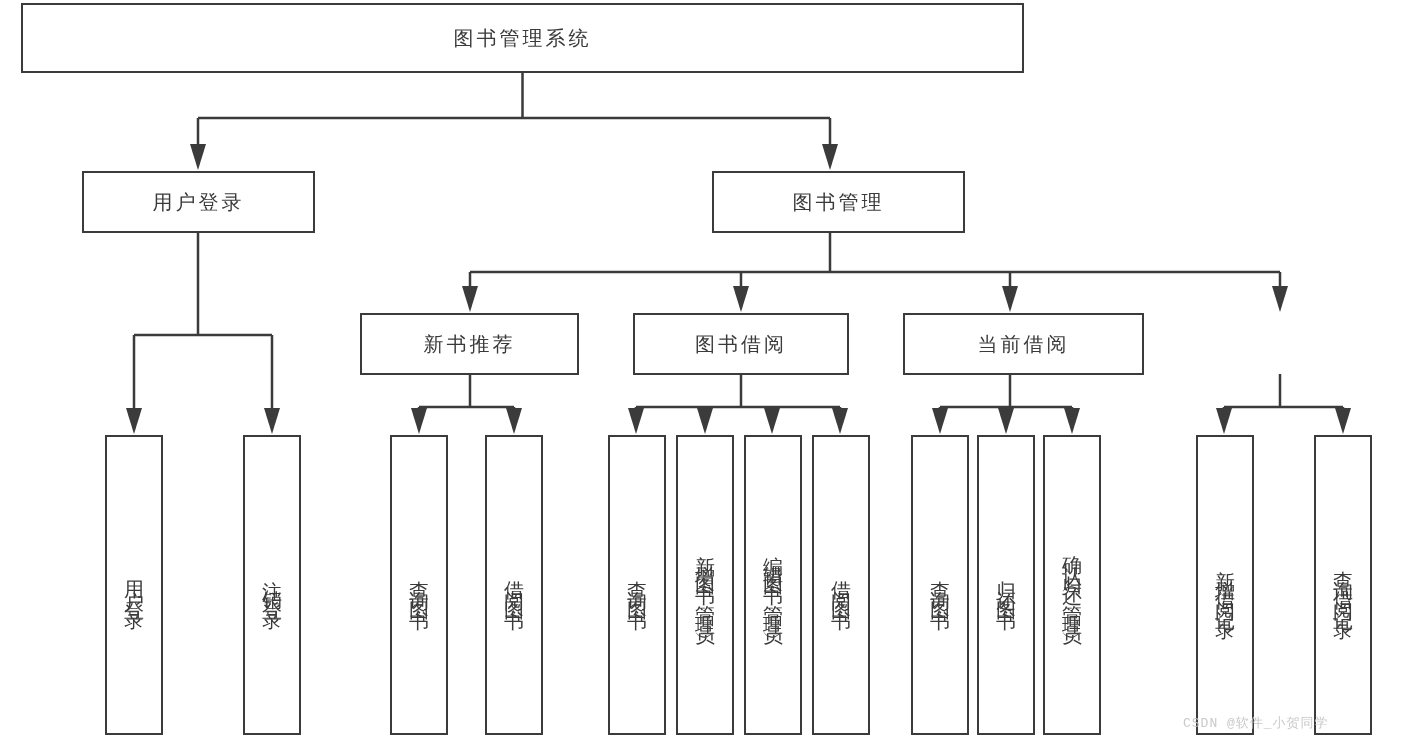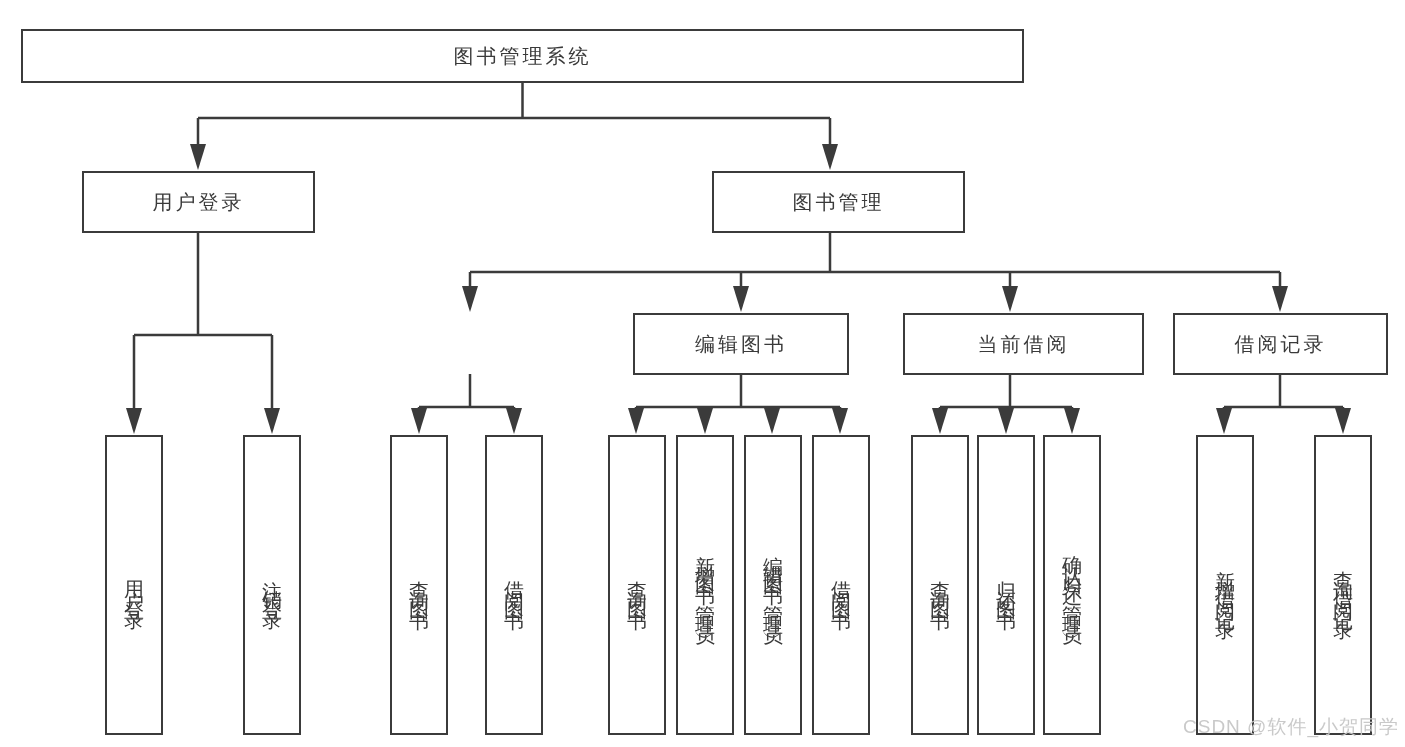--- a/index.html
+++ b/index.html
@@ -7,22 +7,22 @@
        font-family:"Liberation Sans","DejaVu Sans",sans-serif;}
   .canvas{position:relative;width:1405px;height:747px;background:#ffffff;}
   .connectors{position:absolute;left:0;top:0;width:1405px;height:747px;pointer-events:none;}
   .box{position:absolute;box-sizing:border-box;background:#ffffff;
        border:2.5px solid #3b3b3b;display:flex;align-items:center;justify-content:center;
        z-index:2;}
   .box span{color:#3a3a3a;font-size:20px;white-space:nowrap;line-height:1.2;}
   .h span{letter-spacing:3px;}
   .v span{writing-mode:vertical-rl;text-orientation:mixed;letter-spacing:10px;line-height:1.25;}
   .watermark{position:absolute;left:1183px;top:714px;z-index:5;
-             font-size:19px;letter-spacing:1px;color:rgba(198,198,198,0.95);
-             white-space:nowrap;}
+             font-size:13px;letter-spacing:1px;color:rgba(198,198,198,0.95);
+             white-space:nowrap;font-family:Liberation Mono, monospace;}
 </style>
 </head>
 <body>
 
 <div class="canvas">
 
   <svg class="connectors" viewBox="0 0 1405 747" xmlns="http://www.w3.org/2000/svg">
     <g stroke="#3b3b3b" stroke-width="2.5" fill="none">
       <path d="M522.5,67 V118 M198,118 H830 M198,118 V150 M830,118 V150"></path>
       <path d="M198,233 V335 M134,335 H272 M134,335 V414 M272,335 V414"></path>
@@ -48,39 +48,39 @@
       <polygon points="764,408 780,408 772,434"></polygon>
       <polygon points="832,408 848,408 840,434"></polygon>
       <polygon points="932,408 948,408 940,434"></polygon>
       <polygon points="998,408 1014,408 1006,434"></polygon>
       <polygon points="1064,408 1080,408 1072,434"></polygon>
       <polygon points="1216,408 1232,408 1224,434"></polygon>
       <polygon points="1335,408 1351,408 1343,434"></polygon>
     </g>
   </svg>
 
-  <div class="box h" style="left:21px;top:29px;width:1003px;height:54px">
+  <div class="box h" style="left:21px;top:3px;width:1003px;height:70px">
     <span>图书管理系统</span>
   </div>
 
   <div class="box h" style="left:82px;top:171px;width:233px;height:62px">
     <span>用户登录</span>
   </div>
   <div class="box h" style="left:712px;top:171px;width:253px;height:62px">
     <span>图书管理</span>
   </div>
 
+  <div class="box h" style="left:360px;top:313px;width:219px;height:62px">
+    <span>新书推荐</span>
+  </div>
   <div class="box h" style="left:633px;top:313px;width:216px;height:62px">
-    <span>编辑图书</span>
+    <span>图书借阅</span>
   </div>
   <div class="box h" style="left:903px;top:313px;width:241px;height:62px">
     <span>当前借阅</span>
-  </div>
-  <div class="box h" style="left:1173px;top:313px;width:215px;height:62px">
-    <span>借阅记录</span>
   </div>
 
   <div class="box v" style="left:105px;top:435px;width:58px;height:300px">
     <span>用户登录</span>
   </div>
   <div class="box v" style="left:243px;top:435px;width:58px;height:300px">
     <span>注销登录</span>
   </div>
 
   <div class="box v" style="left:390px;top:435px;width:58px;height:300px">

